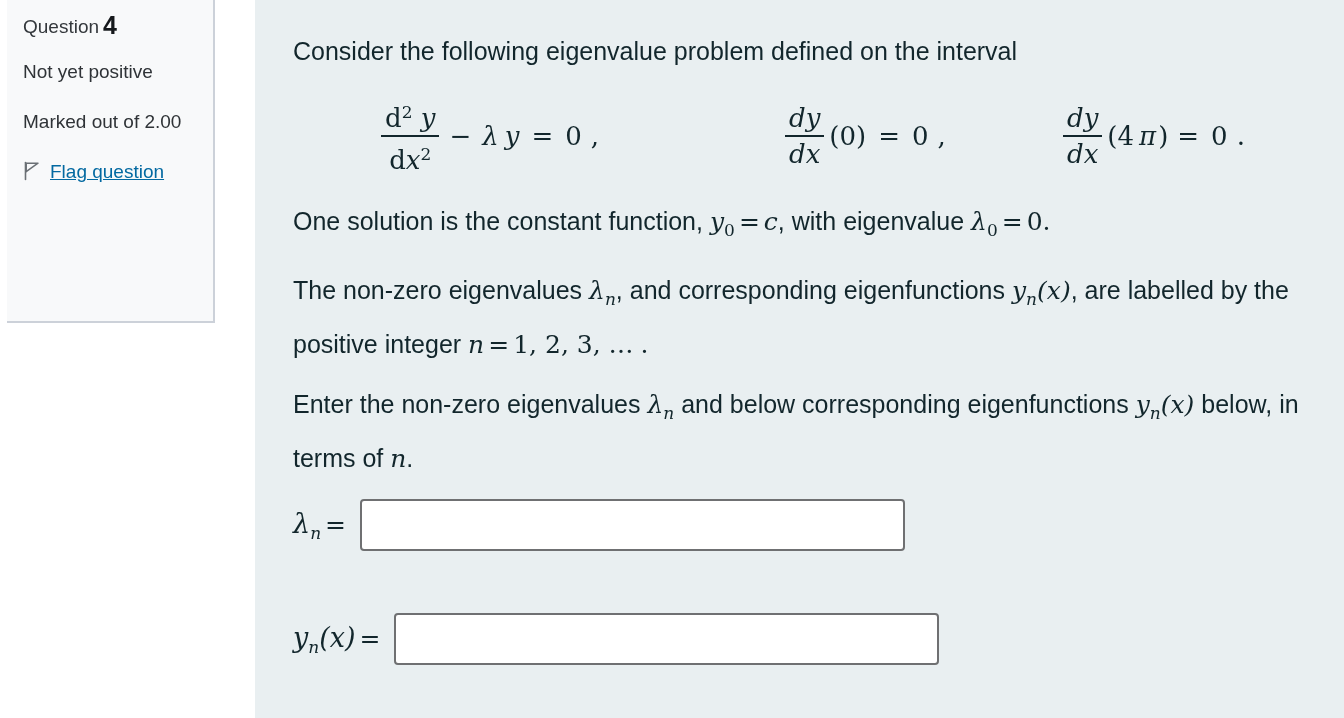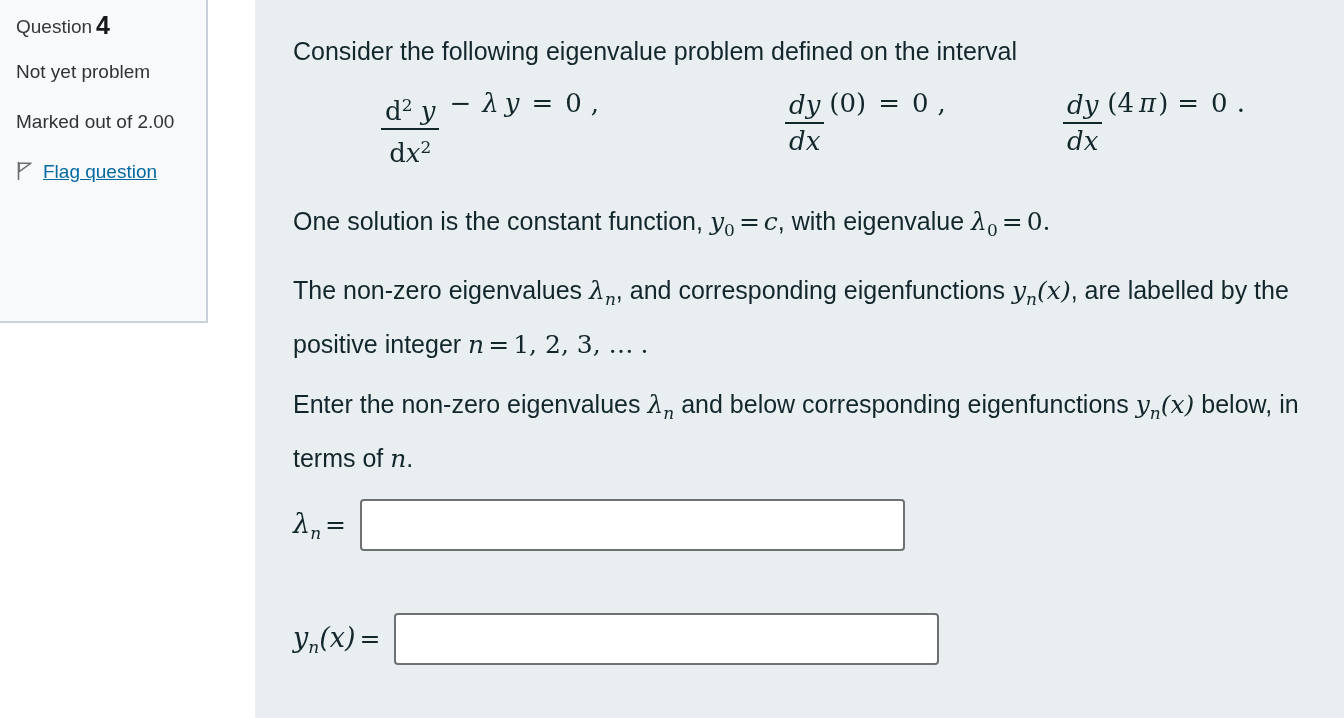--- a/index.html
+++ b/index.html
@@ -17,21 +17,21 @@
   .page {
     position: relative;
     width: 1344px;
     height: 718px;
     background: #ffffff;
   }
 
   
   .qinfo {
     position: absolute;
-    left: 0px;
+    left: 7px;
     top: 0px;
     width: 208px;
     height: 323px;
     background: #f8f9fa;
     border-right: 2px solid #ccd1d9;
     border-bottom: 2px solid #ccd1d9;
     box-sizing: border-box;
     padding: 12px 16px 0 16px;
   }
   .qinfo-heading {
@@ -119,21 +119,21 @@
   
   .eqrow {
     position: relative;
     height: 96px;
     margin: 14px 0 8px 0;
   }
   .eqitem {
     position: absolute;
     top: 0;
     display: flex;
-    align-items: flex-start;
+    align-items: center;
     font-family: "DejaVu Serif", "Liberation Serif", serif;
     font-size: 26px;
     height: 96px;
   }
   .frac {
     display: inline-flex;
     flex-direction: column;
     align-items: center;
     justify-content: center;
     margin: 0 2px;
@@ -195,21 +195,21 @@
 <body>
 
 <div class="page">
 
   <div class="qinfo">
 
     <div class="qinfo-heading">
       <span>Question</span><span class="qnum">4</span>
     </div>
 
-    <div class="qinfo-block">Not yet problem</div>
+    <div class="qinfo-block">Not yet positive</div>
 
     <div class="qinfo-block">Marked out of 2.00</div>
 
     <a class="qinfo-flag" href="#">
       <span class="flag-icon">
         <svg width="18" height="20" viewBox="0 0 18 20" aria-hidden="true">
           <path d="M2.5 1.5 L2.5 18.5" stroke="#6b7075" stroke-width="1.6" fill="none" stroke-linecap="round"></path>
           <path d="M3.2 2.2 L15 2.2 L3.2 10.6 Z" stroke="#6b7075" stroke-width="1.5" fill="none" stroke-linejoin="round"></path>
         </svg>
       </span><span>Flag question</span>

